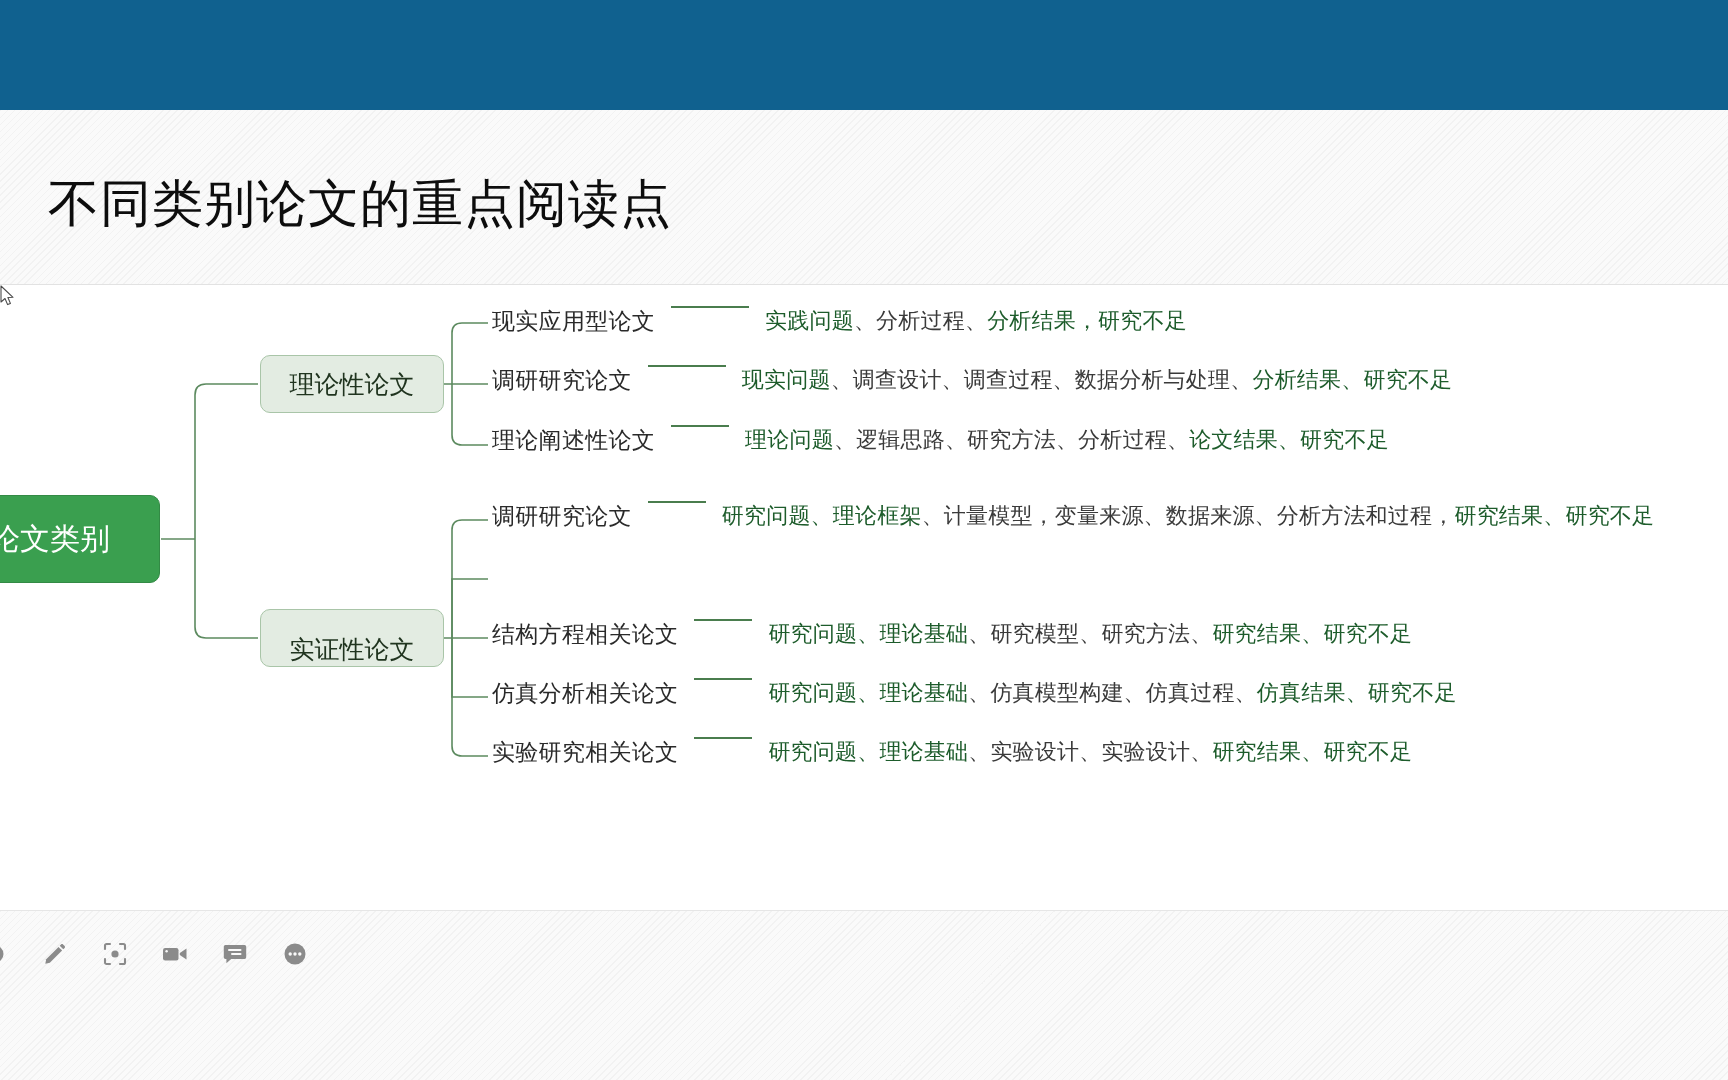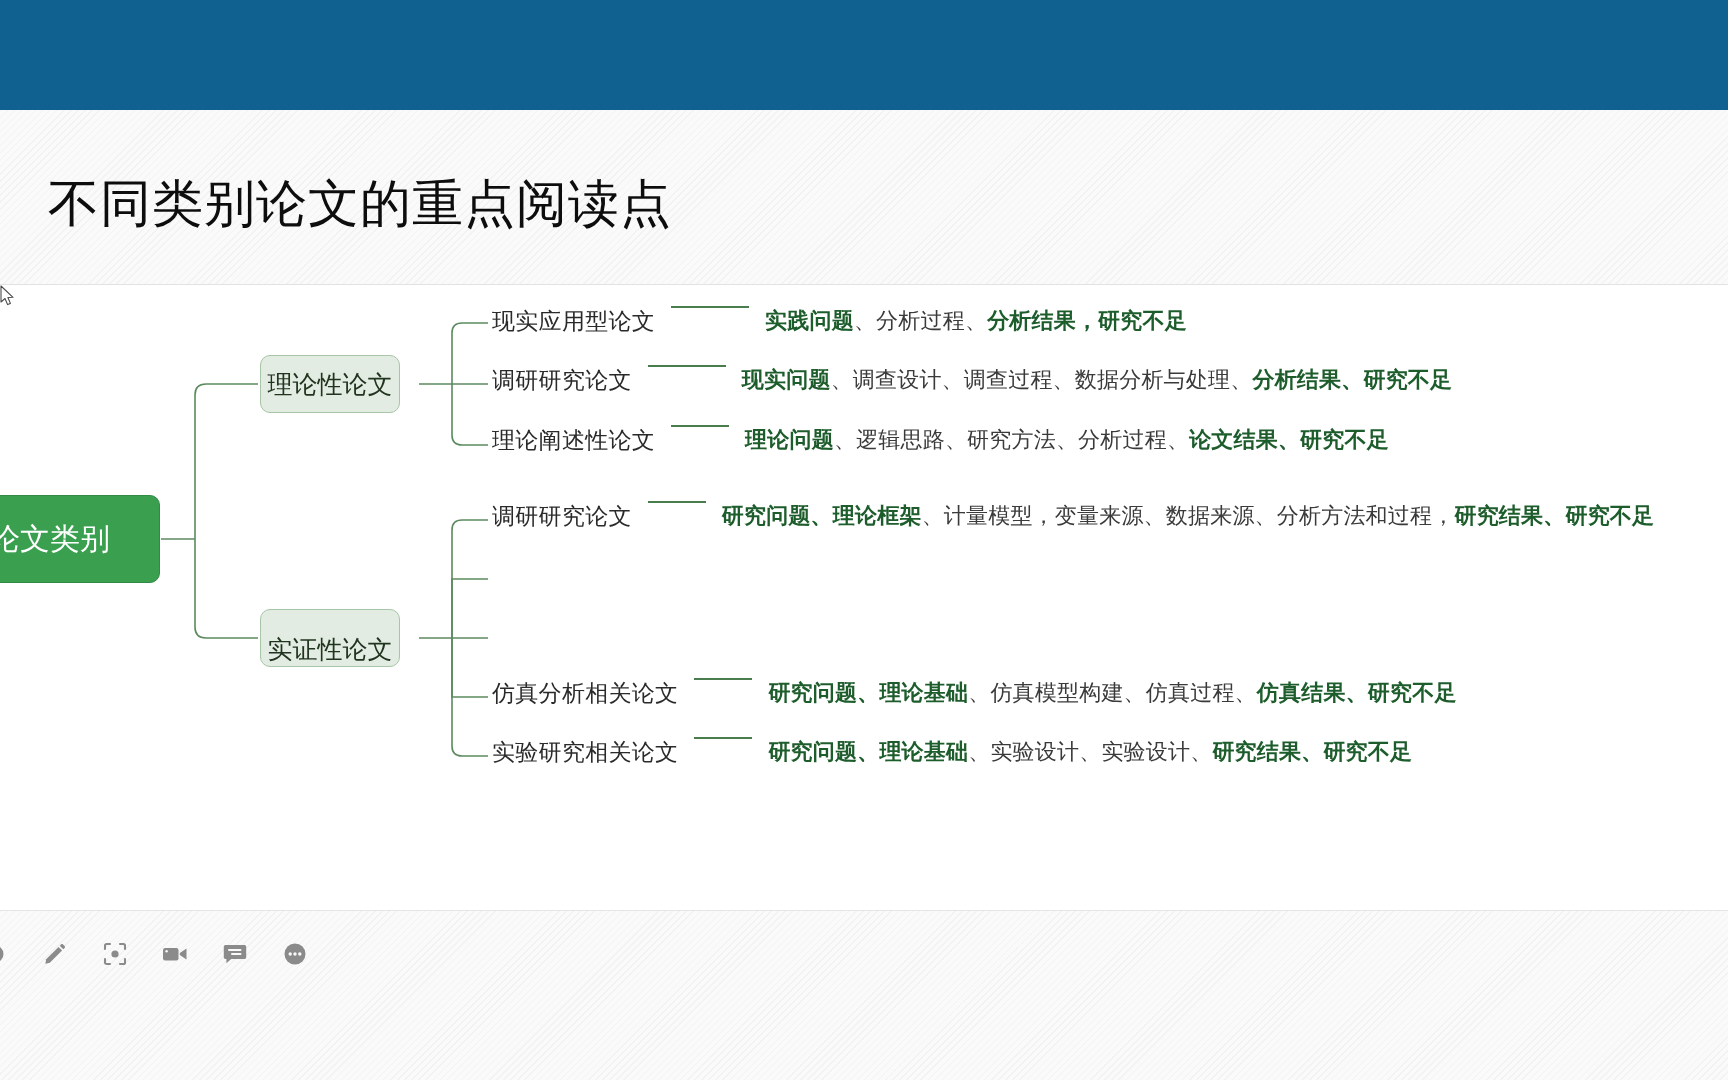--- a/index.html
+++ b/index.html
@@ -78,21 +78,21 @@
   }
   .node-root {
     left: -60px; top: 210px;
     width: 220px; height: 88px;
     background: #3a9f4f;
     border: 1px solid #338a45;
     color: #ffffff;
     font-size: 30px;
   }
   .node-branch {
-    width: 140px; height: 58px;
+    width: 184px; height: 58px;
     background: #e3ece2;
     border: 1px solid #a9c5a8;
     color: #20341f;
     font-size: 25px;
   }
   .node-branch-1 { left: 260px; top: 70px; }
   .node-branch-2 { left: 260px; top: 324px; align-items: flex-end; }
 
   
   .leaf-row {
@@ -114,21 +114,21 @@
     margin: 0 16px;
     flex: 0 0 auto;
   }
   .leaf-detail {
     font-size: 22px;
     color: #303030;
     letter-spacing: 0.2px;
   }
   .leaf-detail b {
     color: #1d5c2b;
-    font-weight: 700;
+    font-weight: 400;
   }
   .leaf-detail .plain {
     color: #3a3a3a;
     font-weight: 400;
     font-family: Liberation Mono, monospace;
   }
 
   
   .cursor {
     position: absolute; left: 362px; top: 605px;
@@ -224,20 +224,25 @@
         <span class="leaf-label">调研研究论文</span>
         <span class="leaf-connector" style="width:78px"></span>
         <span class="leaf-detail"><b>现实问题</b><span class="plain">、调查设计、调查过程、数据分析与处理、</span><b>分析结果、研究不足</b></span>
       </div>
 
       <div class="leaf-row" style="top:216px">
         <span class="leaf-label">调研研究论文</span>
         <span class="leaf-connector" style="width:58px"></span>
         <span class="leaf-detail"><b>研究问题、理论框架</b><span class="plain">、计量模型，变量来源、数据来源、分析方法和过程，</span><b>研究结果、研究不足</b></span>
       </div>
+      <div class="leaf-row" style="top:334px">
+        <span class="leaf-label">结构方程相关论文</span>
+        <span class="leaf-connector" style="width:58px"></span>
+        <span class="leaf-detail"><b>研究问题、理论基础</b><span class="plain">、研究模型、研究方法、</span><b>研究结果、研究不足</b></span>
+      </div>
       <div class="leaf-row" style="top:393px">
         <span class="leaf-label">仿真分析相关论文</span>
         <span class="leaf-connector" style="width:58px"></span>
         <span class="leaf-detail"><b>研究问题、理论基础</b><span class="plain">、仿真模型构建、仿真过程、</span><b>仿真结果、研究不足</b></span>
       </div>
       <div class="leaf-row" style="top:452px">
         <span class="leaf-label">实验研究相关论文</span>
         <span class="leaf-connector" style="width:58px"></span>
         <span class="leaf-detail"><b>研究问题、理论基础</b><span class="plain">、实验设计、实验设计、</span><b>研究结果、研究不足</b></span>
       </div>

